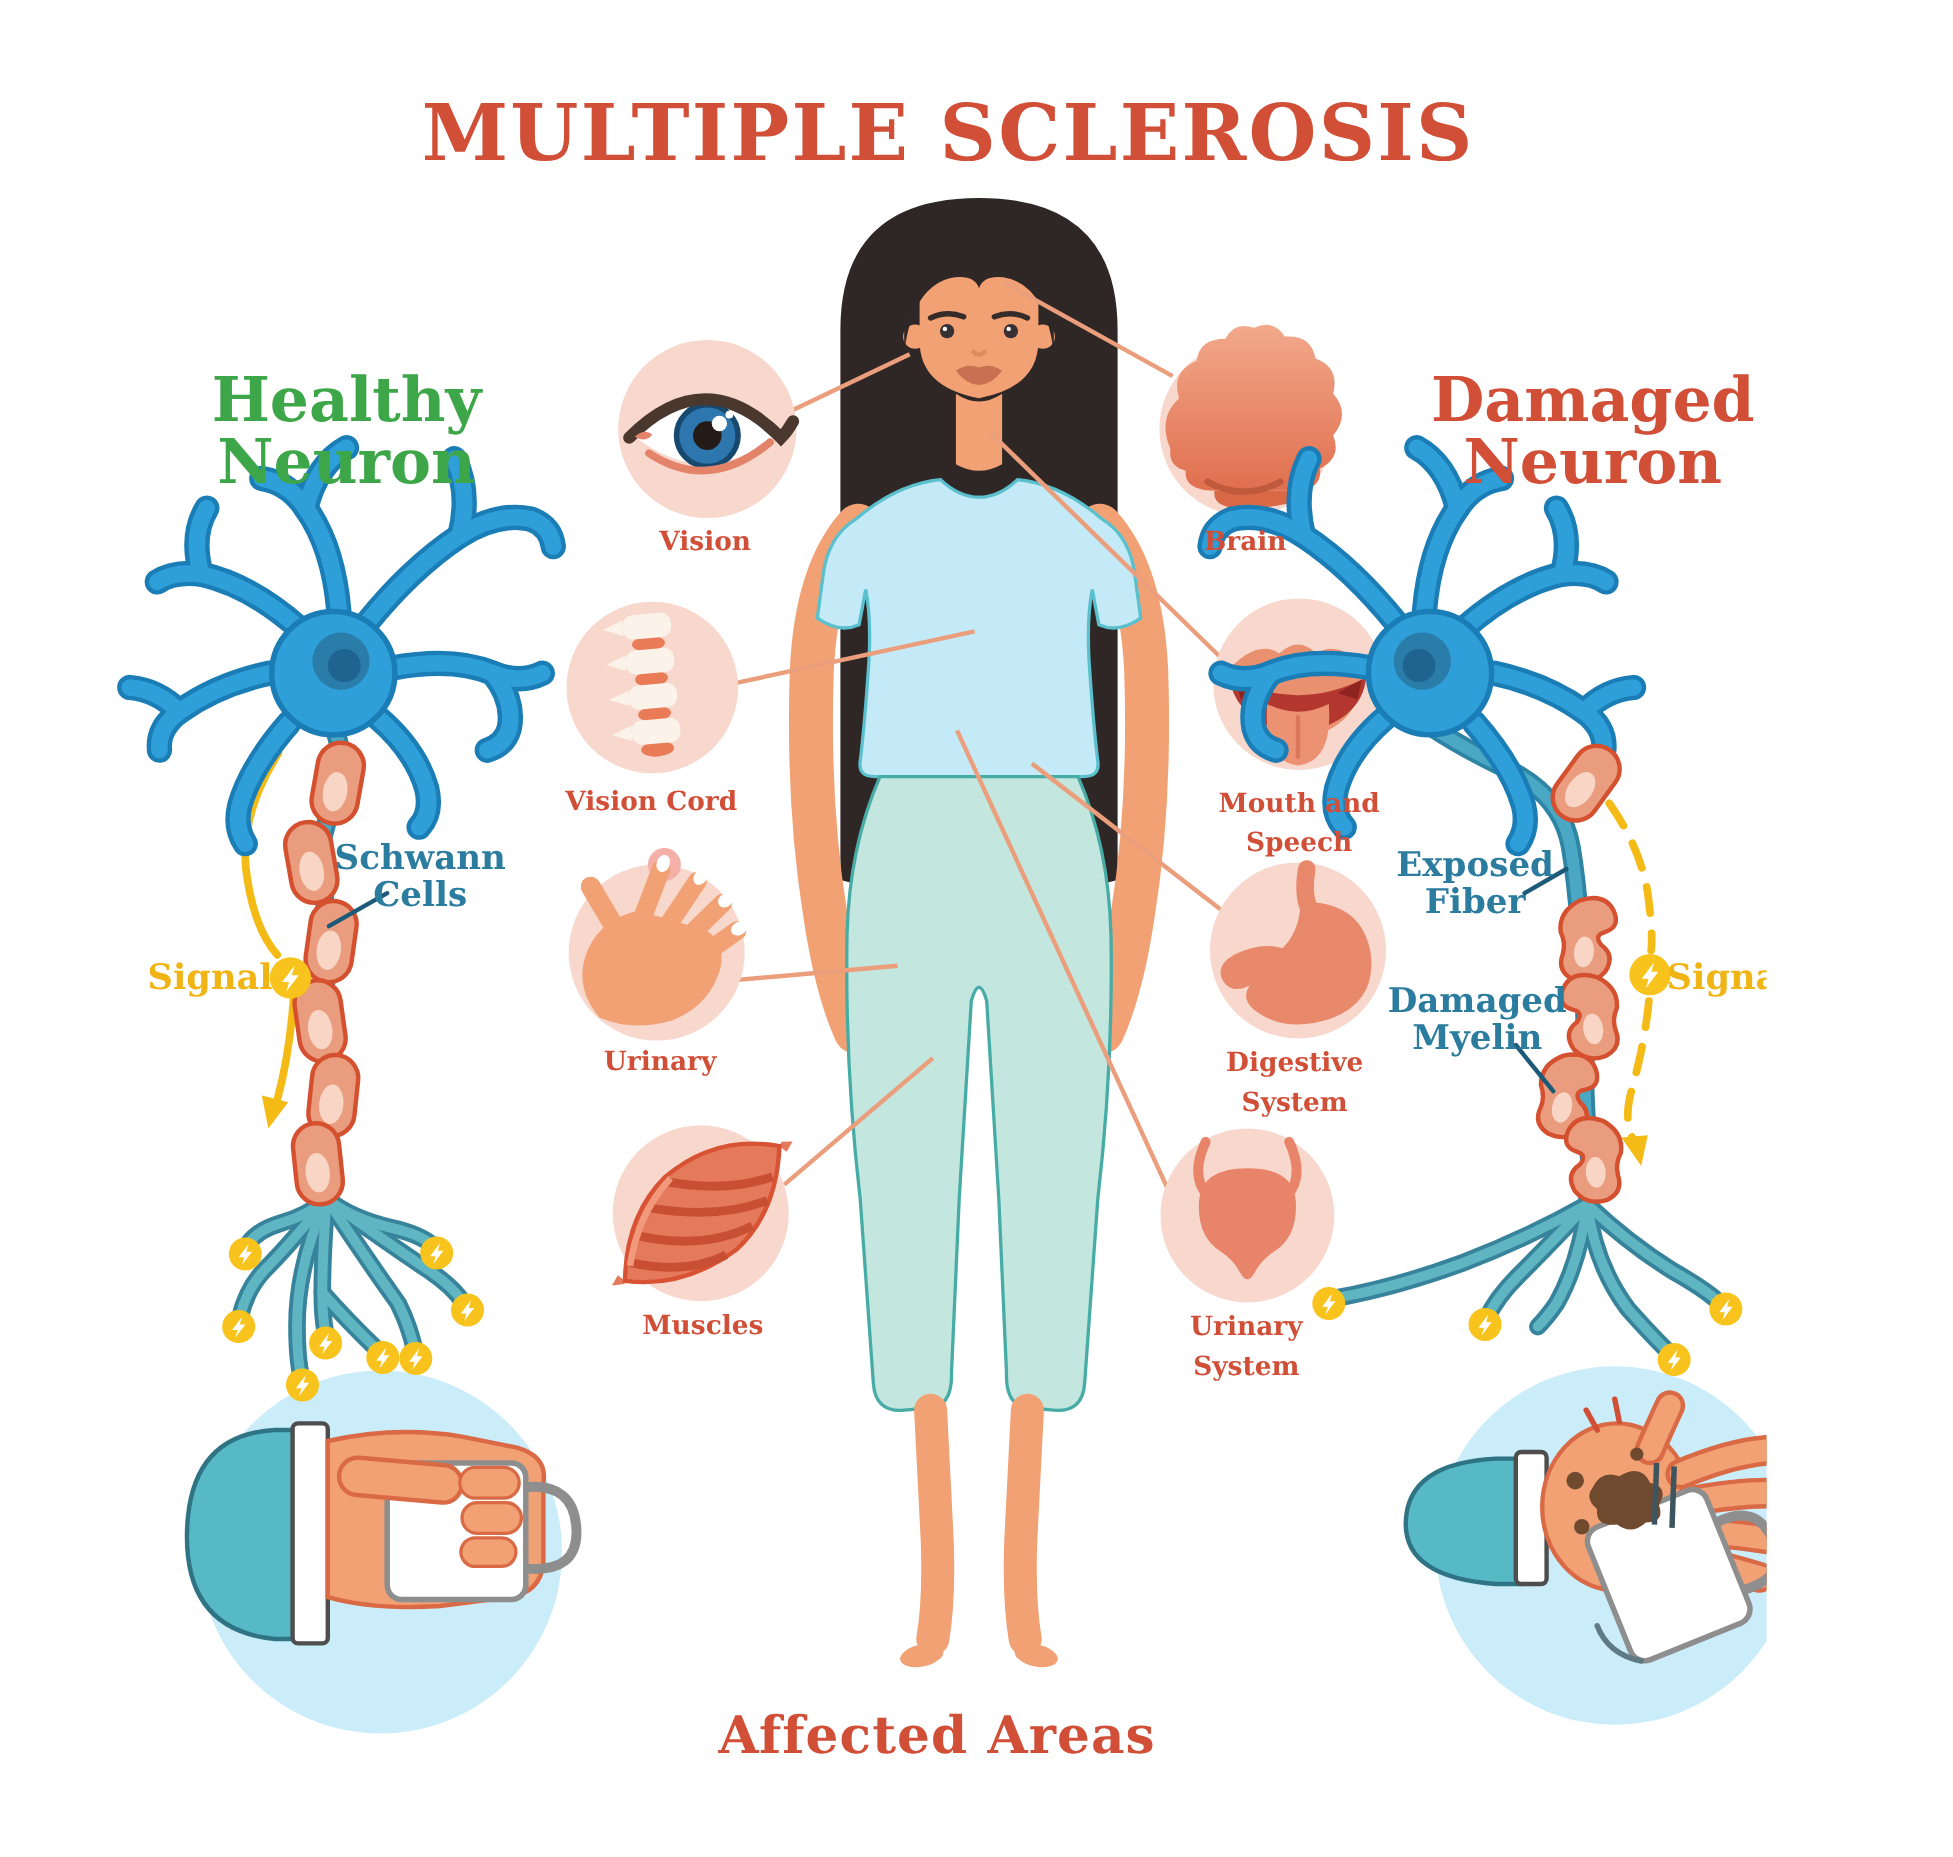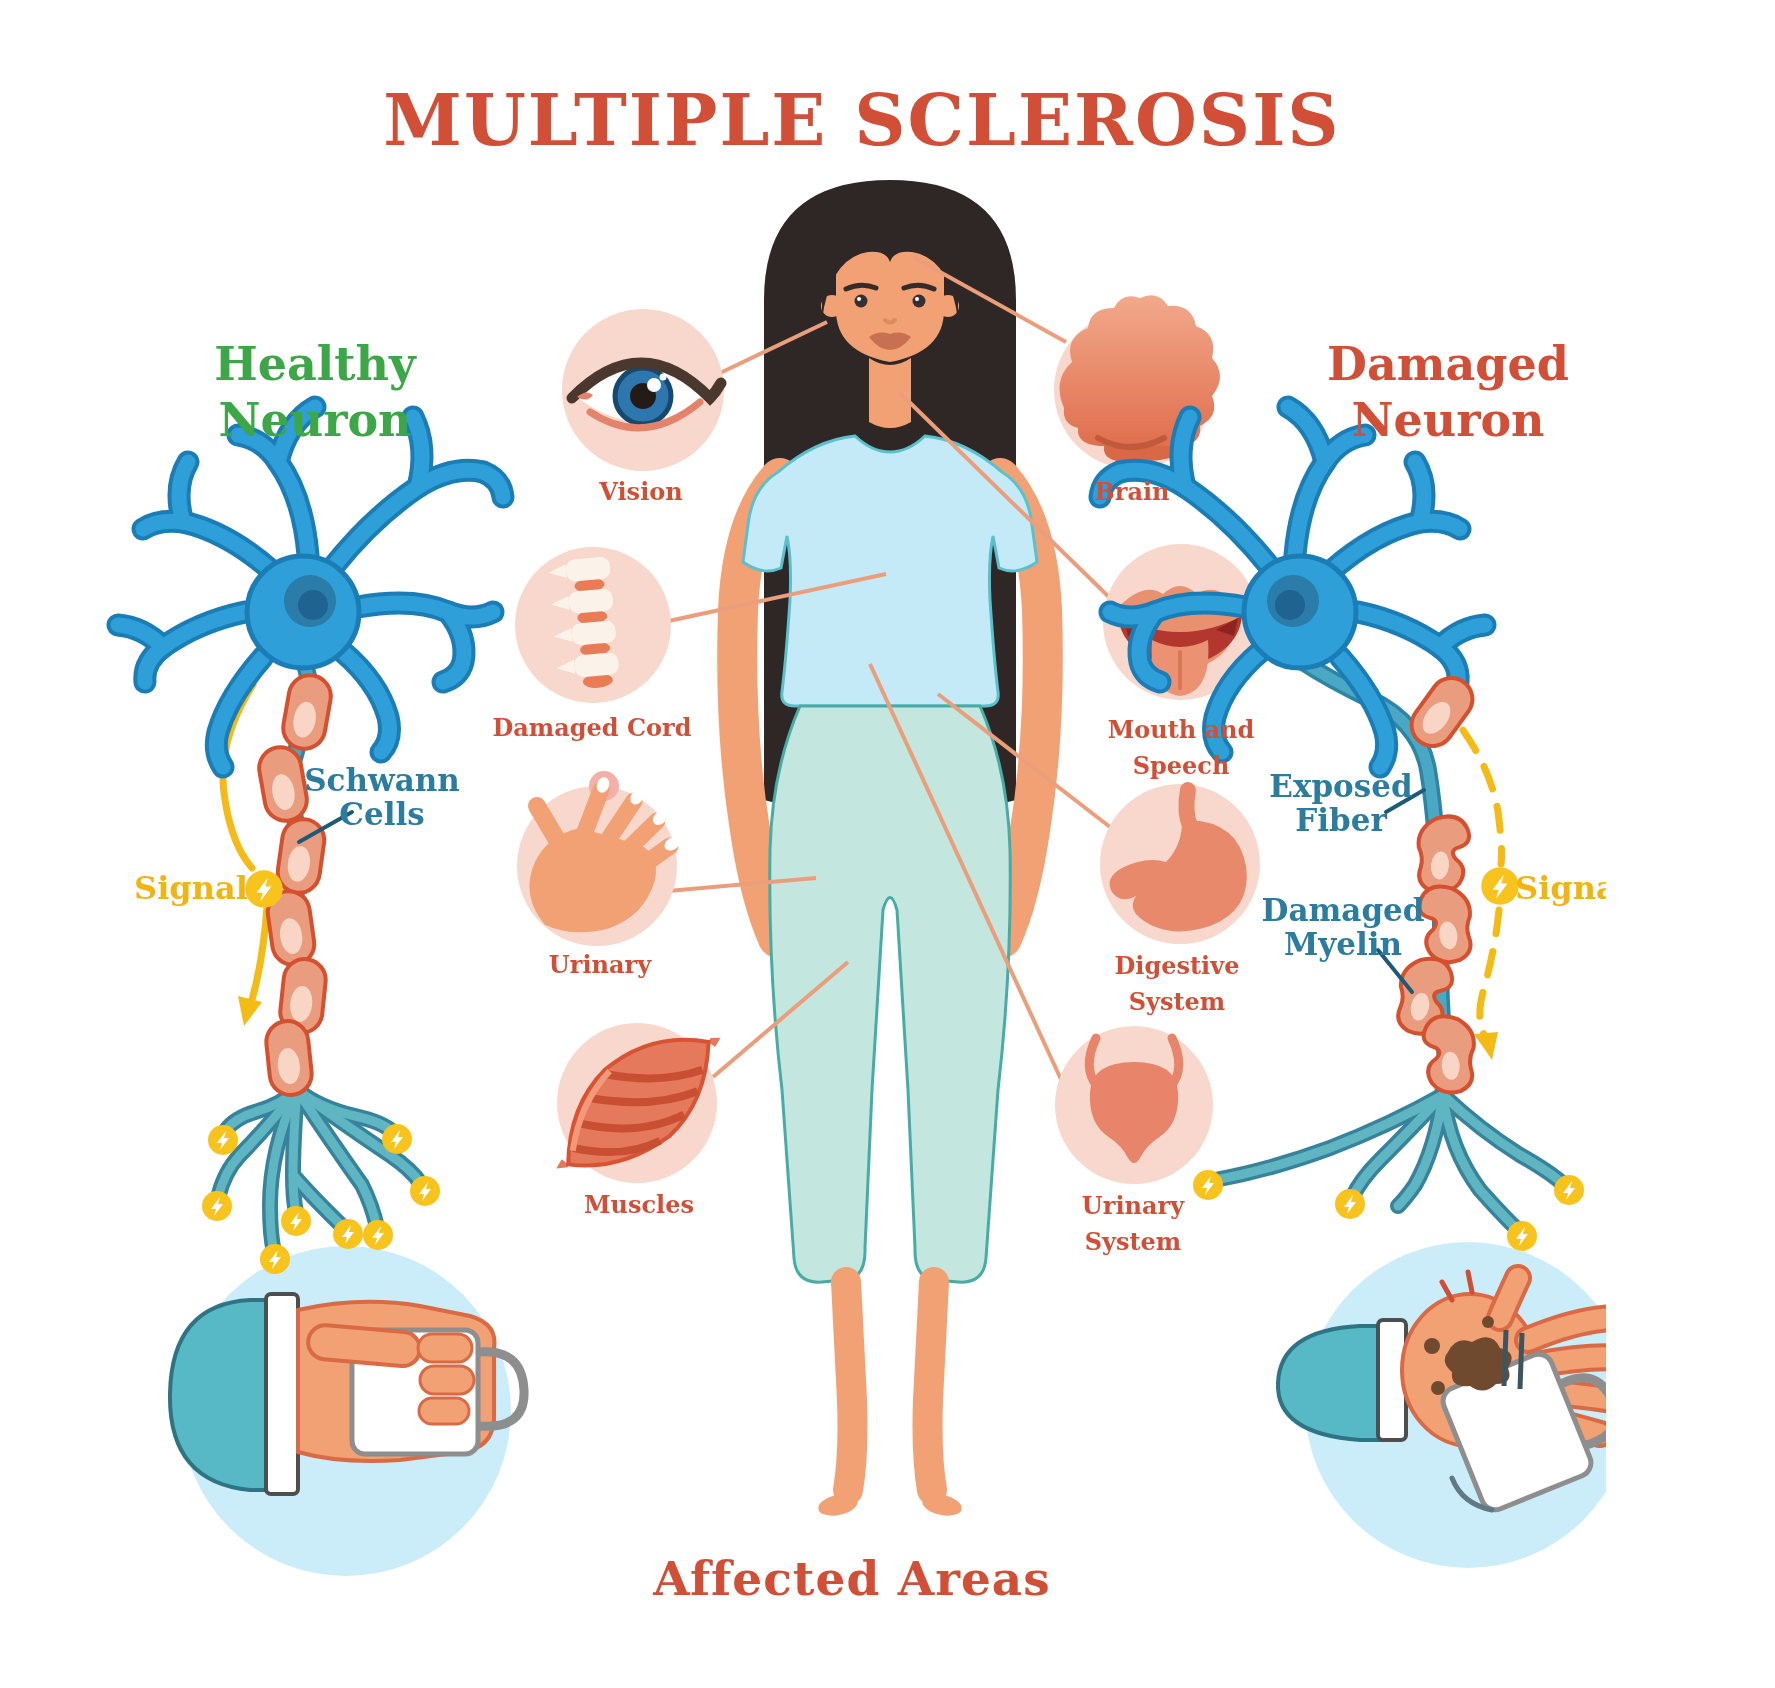--- a/index.html
+++ b/index.html
@@ -2,21 +2,21 @@
 <html><head>
 <meta charset="utf-8">
 <style>
   html,body{margin:0;padding:0;background:#ffffff;}
   .canvas{position:relative;width:1606px;height:1688px;background:#ffffff;overflow:hidden;
           font-family:"DejaVu Serif","Liberation Serif",serif;}
   .art{position:absolute;left:0;top:0;}
   .lbl{position:absolute;transform:translateX(-50%);text-align:center;font-weight:bold;white-space:nowrap;}
   .lbl .row{display:block;}
   .title{font-size:71px;color:#D14E37;letter-spacing:2px;}
-  .side{font-size:46px;line-height:56px;}
+  .side{font-size:56px;line-height:56px;}
   .green{color:#3DA648;}
   .red{color:#D14E37;}
   .area{font-size:24px;line-height:36px;color:#D14E37;}
   .note{font-size:31px;line-height:34px;color:#2B7C9E;}
   .sig{font-size:32px;color:#F0B414;}
   .footer{font-size:47px;color:#D14E37;letter-spacing:1px;}
 </style>
 </head>
 <body>
 
@@ -388,21 +388,21 @@
 </div>
 
 <div class="lbl note" style="left:1343px;top:893px">
   <span class="row">Damaged</span>
   <span class="row">Myelin</span>
 </div>
 
 <div class="lbl sig" style="left:1572px;top:869px">Signal</div>
 
 <div class="lbl area" style="left:641px;top:474px">Vision</div>
-<div class="lbl area" style="left:592px;top:710px">Damaged Cord</div>
+<div class="lbl area" style="left:592px;top:710px">Vision Cord</div>
 <div class="lbl area" style="left:600px;top:947px">Urinary</div>
 <div class="lbl area" style="left:639px;top:1187px">Muscles</div>
 <div class="lbl area" style="left:1132px;top:474px">Brain</div>
 
 <div class="lbl area" style="left:1181px;top:712px">
   <span class="row">Mouth and</span>
   <span class="row">Speech</span>
 </div>
 
 <div class="lbl area" style="left:1177px;top:948px">

